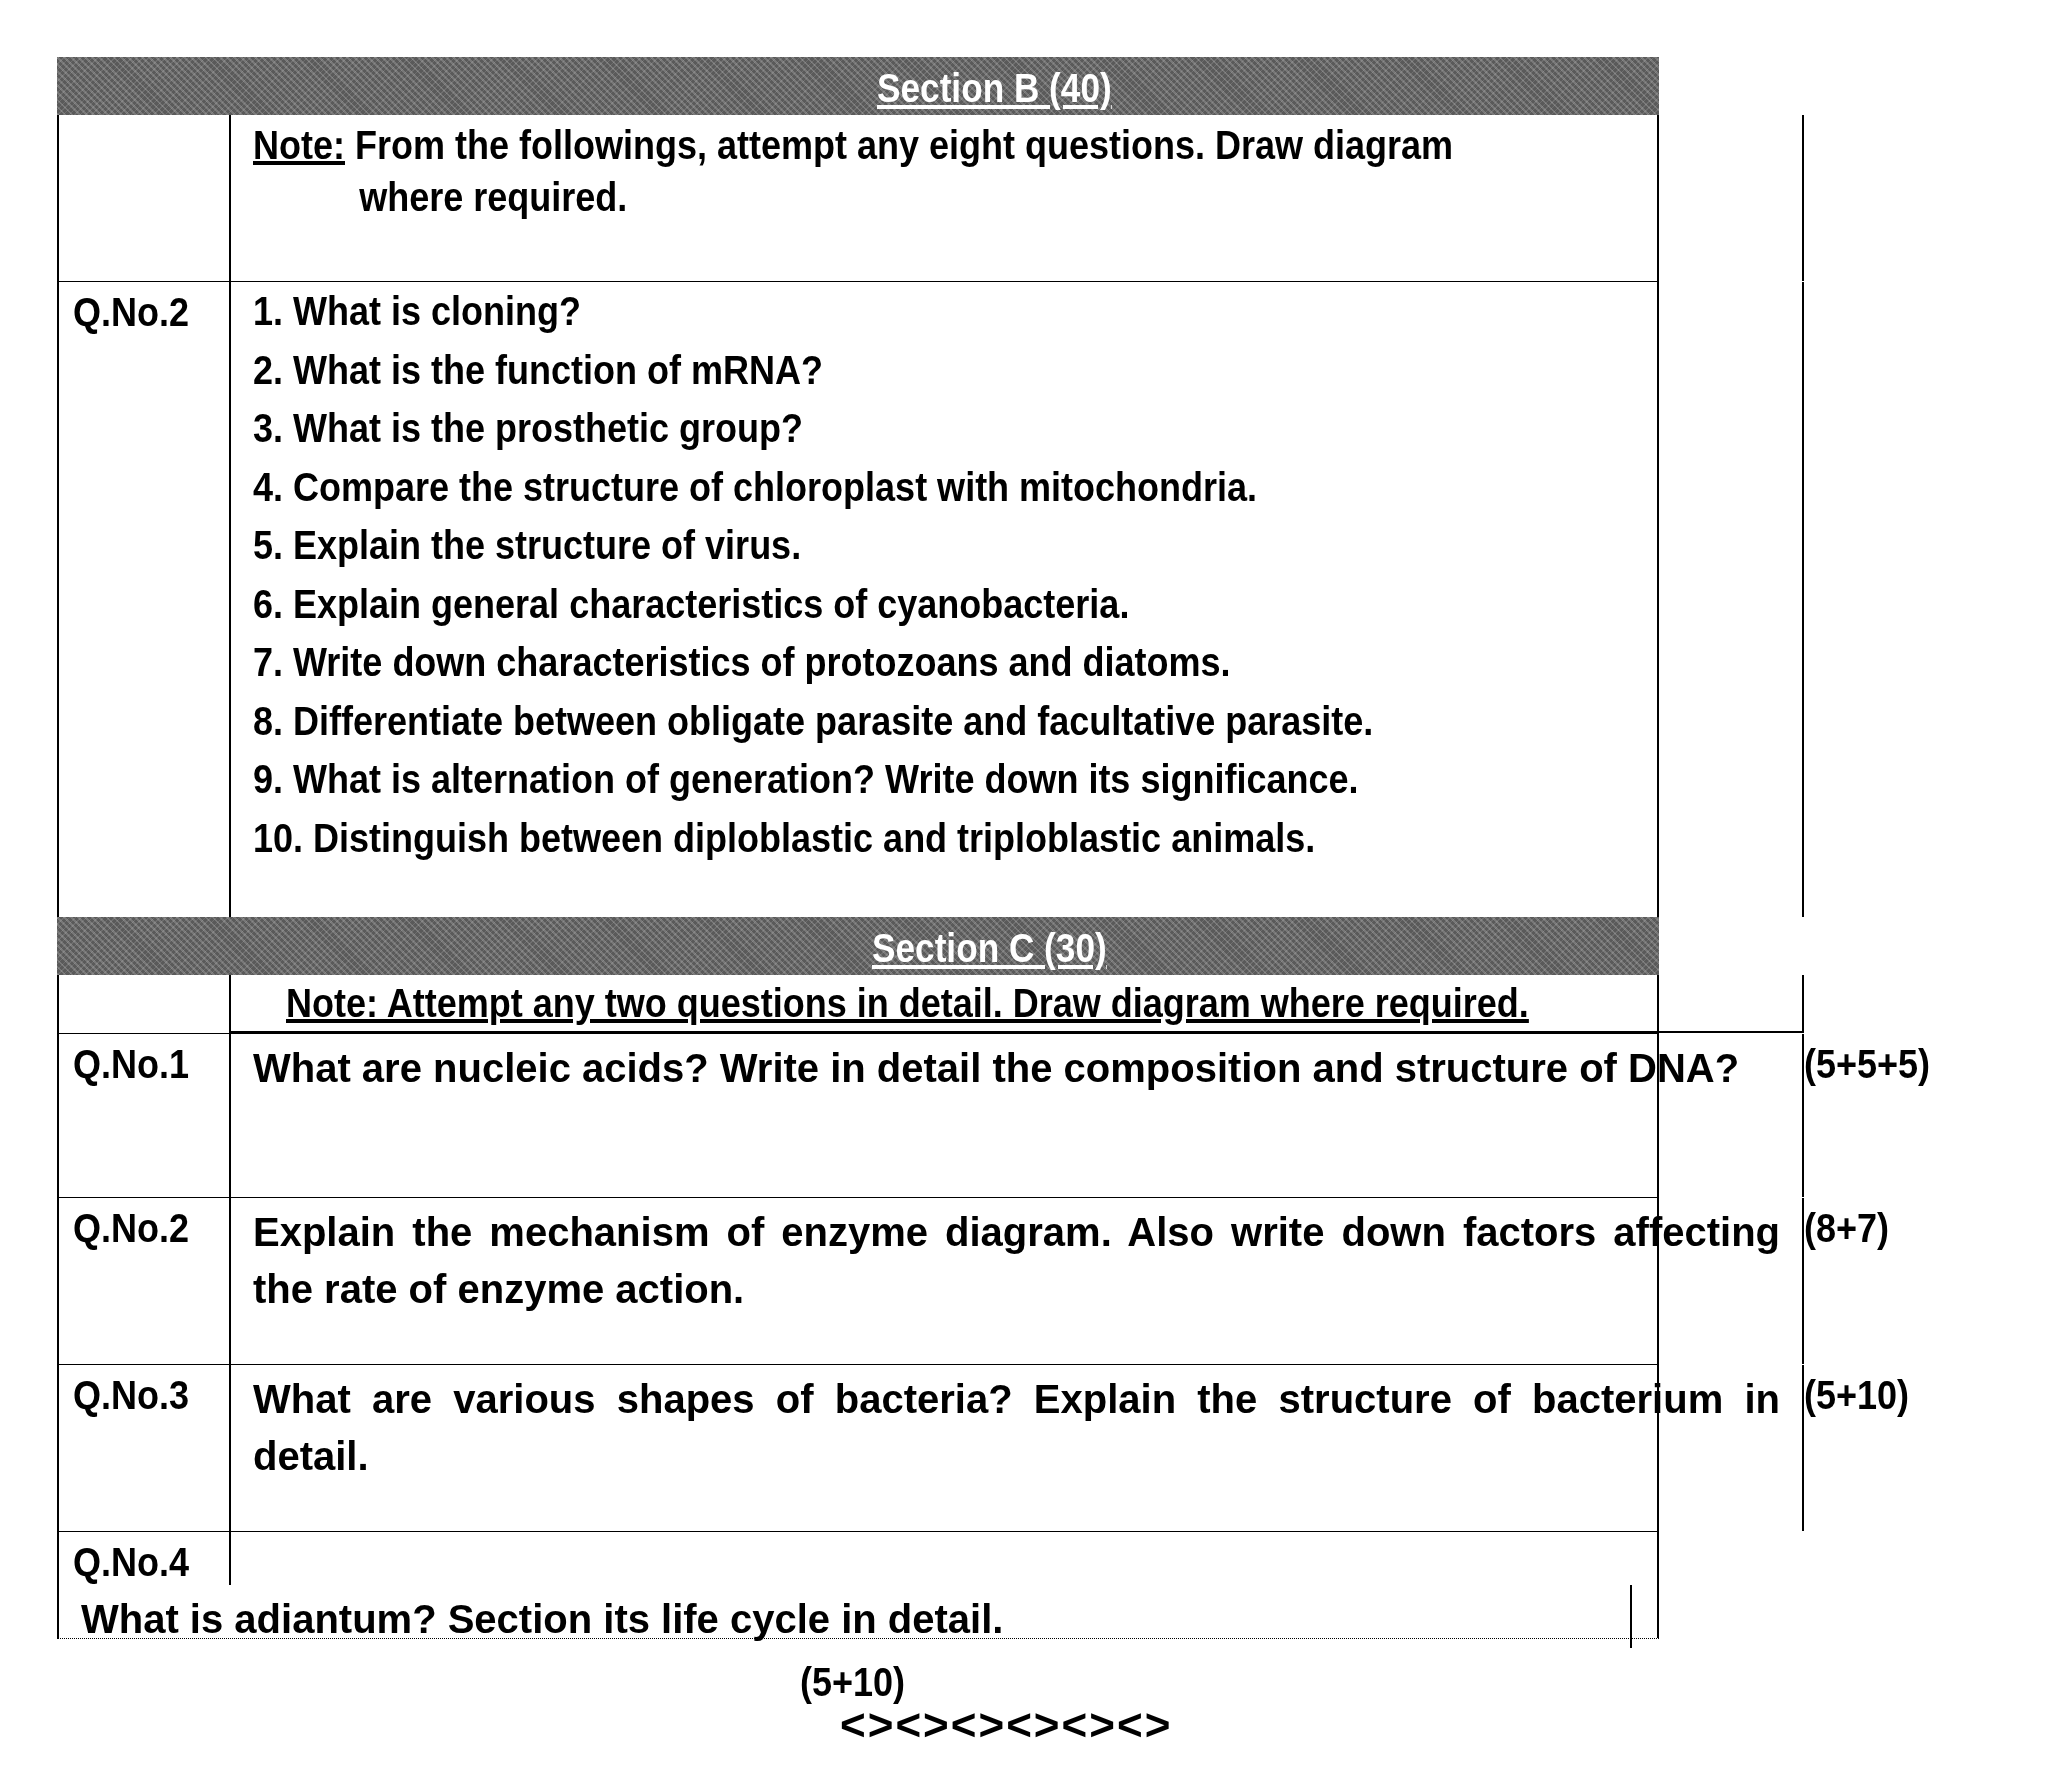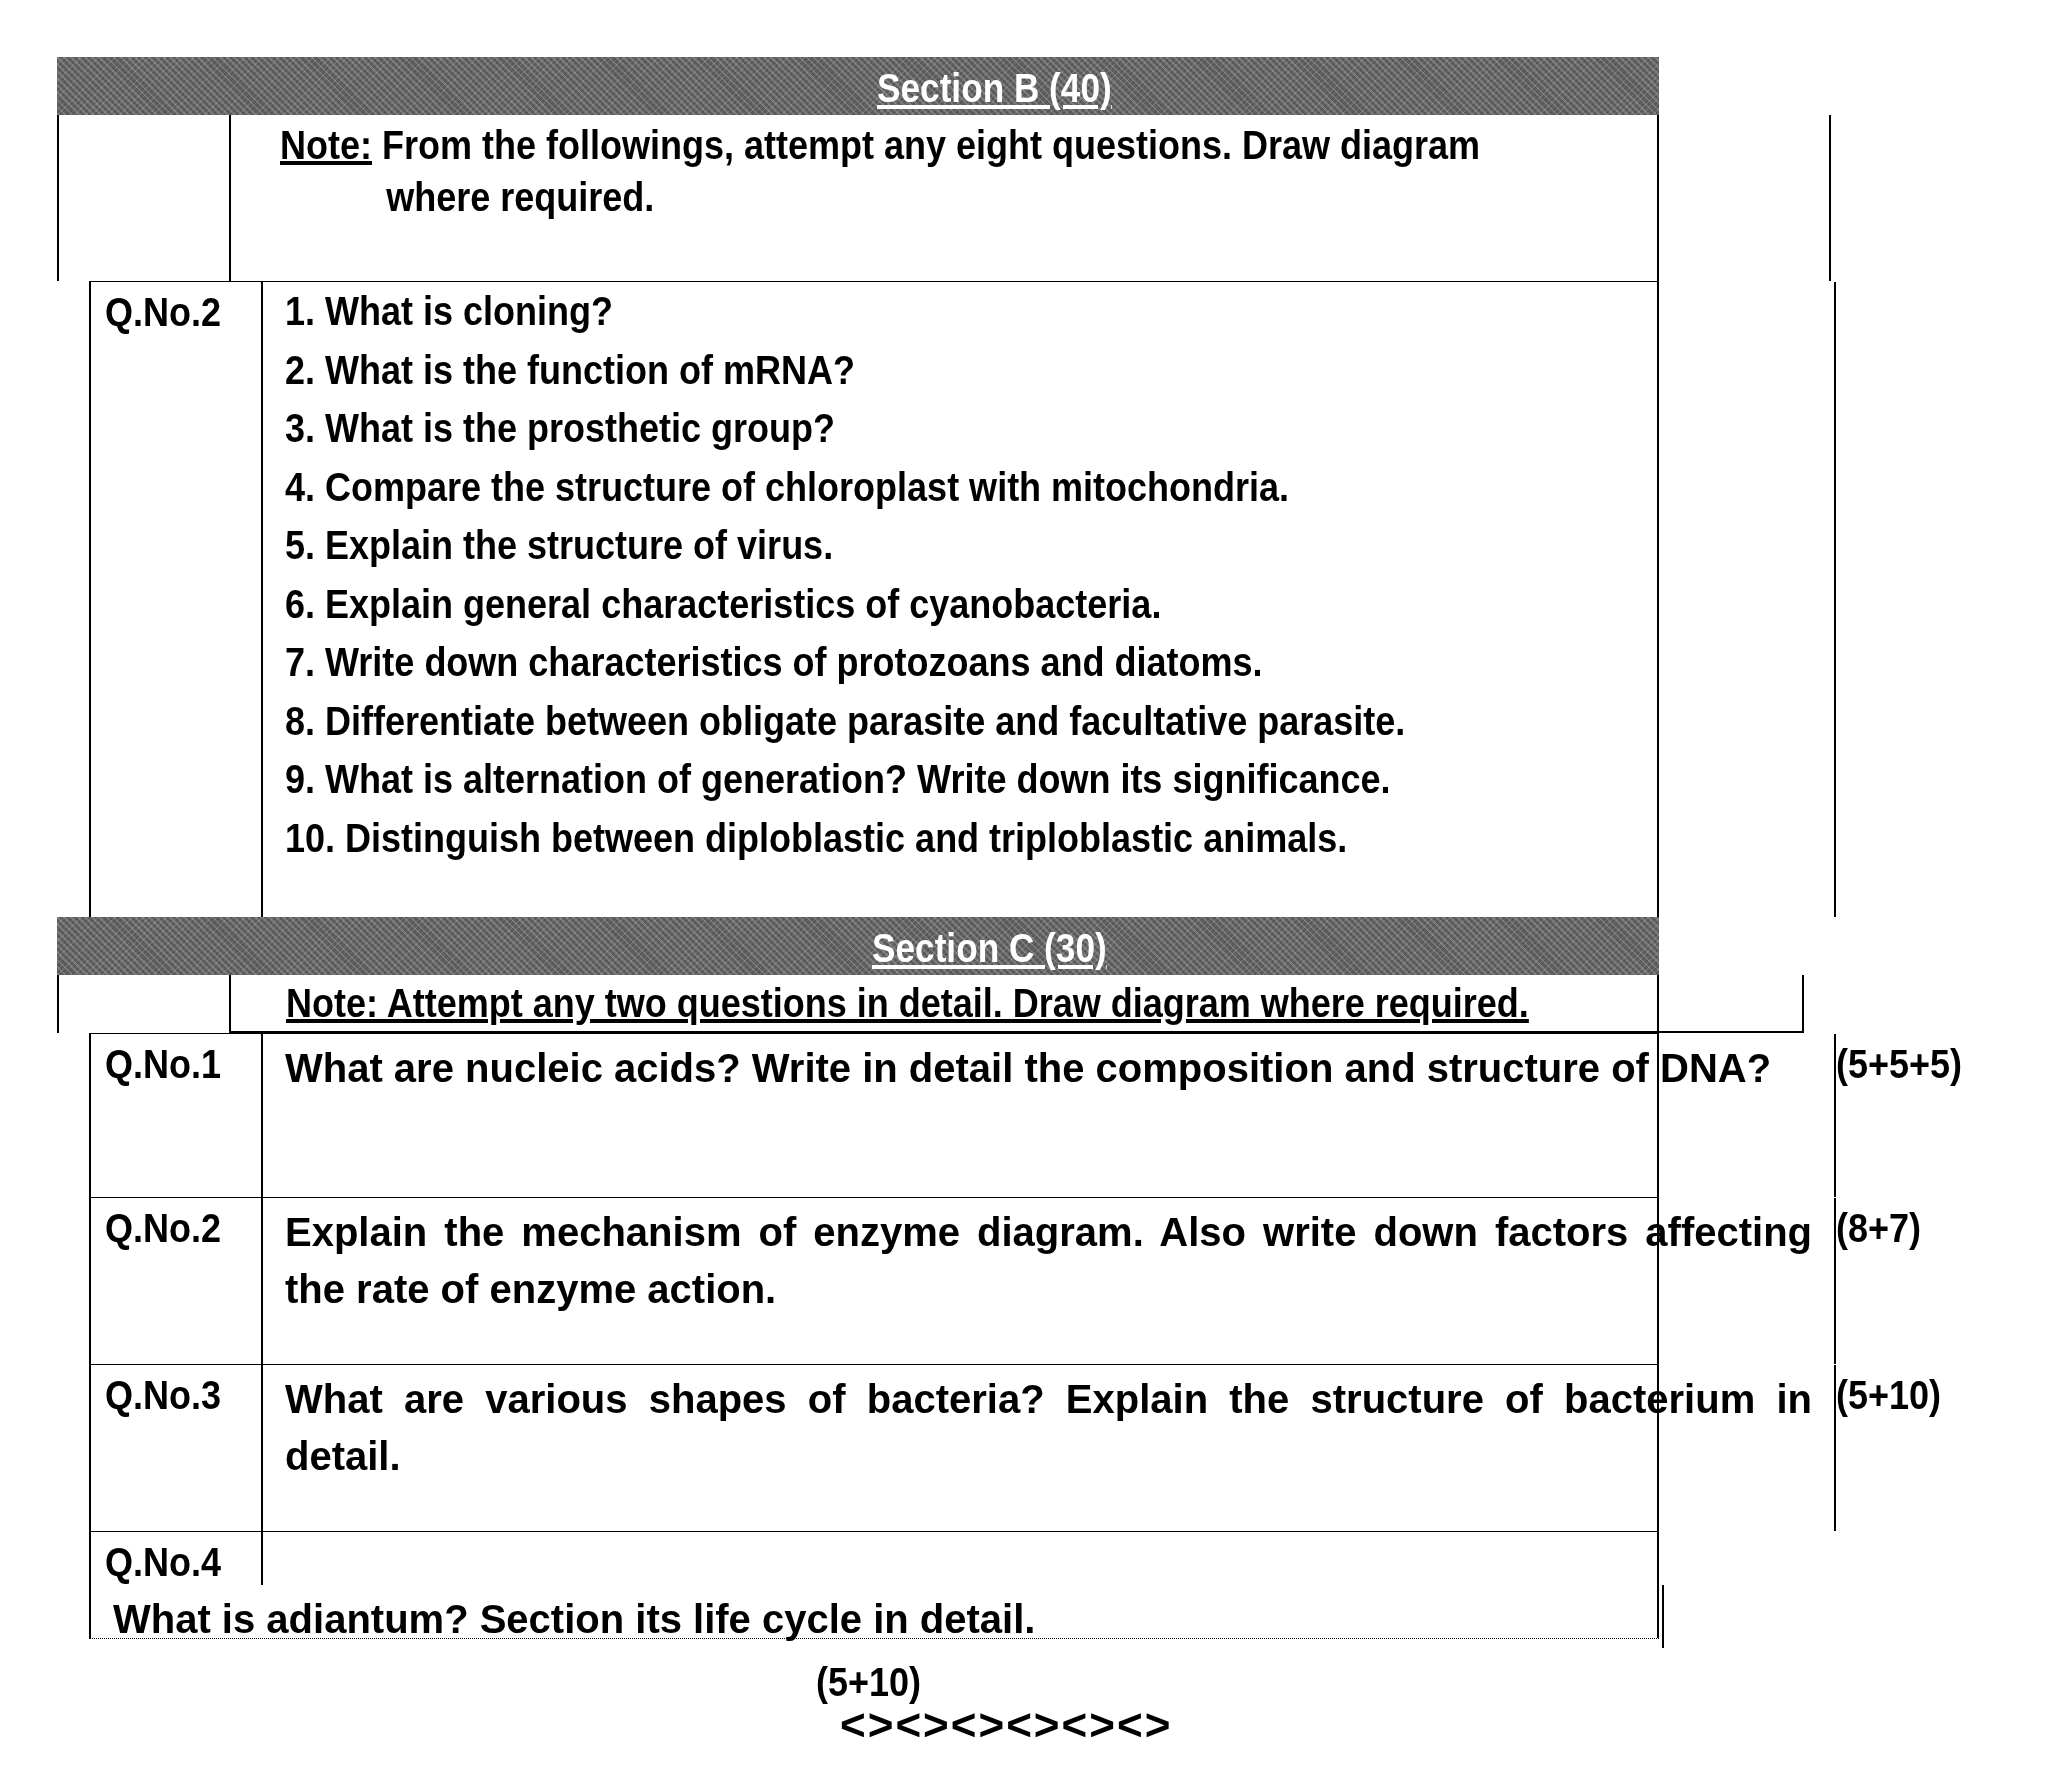--- a/index.html
+++ b/index.html
@@ -15,37 +15,37 @@
   .band .title { position:absolute; top:0; height:58px; line-height:62px; color:#fff;
                  font-size:40px; text-decoration:underline; text-underline-offset:3px;
                  transform:scaleX(0.88); transform-origin:left center; white-space:nowrap; }
   .row { position:relative; display:flex; border-left:2px solid #000; border-right:2px solid #000; }
   .row + .row, .band + .row { }
   .cell-q { width:172px; flex:none; border-right:2px solid #000; box-sizing:border-box;
             font-size:40px; padding:8px 0 0 14px; transform-origin:left top; }
   .cell-c { width:1573px; flex:none; border-right:2px solid #000; box-sizing:border-box;
             font-size:40px; padding:6px 22px 0 22px; line-height:57px; }
   .cell-m { flex:1; box-sizing:border-box; font-size:40px; text-align:center; padding-top:8px; }
-  .hline { border-top:1.5px solid #000;margin-left:32px; }
+  .hline { border-top:1.5px solid #000; }
   .narrow { display:inline-block; transform:scaleX(0.9); transform-origin:left center; white-space:nowrap; }
   .note-label { text-decoration:underline; }
   .list-item { white-space:nowrap; }
   .ornament { position:absolute; left:840px; top:1700px; font-size:44px; letter-spacing:2px; }
 </style>
 </head>
 <body>
 
 <div class="sheet">
 
   <div class="band">
     <div class="gap" style="left:1803px;"></div>
     <div class="title" style="left:820px;">Section B (40)</div>
   </div>
 
-  <div class="row" style="height:166px;gap:27px;">
+  <div class="row" style="height:166px;">
     <div class="cell-q"></div>
     <div class="cell-c" style="padding-top:4px; line-height:52px;">
       <div class="narrow">
         <span class="note-label">Note:</span>
         <span>From the followings, attempt any eight questions. Draw diagram</span>
       </div><br>
       <div class="narrow" style="padding-left:118px;">
         <span>where required.</span>
       </div>
     </div>

